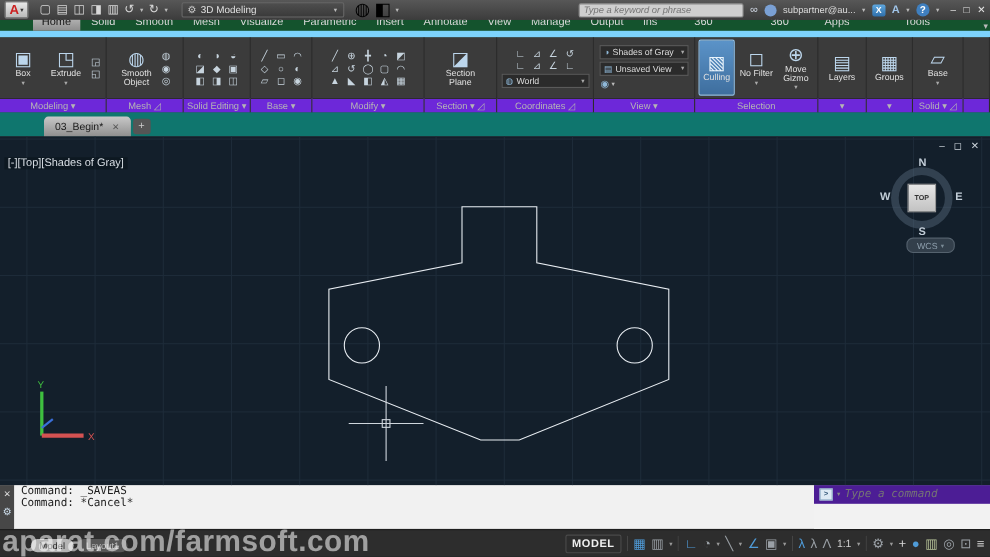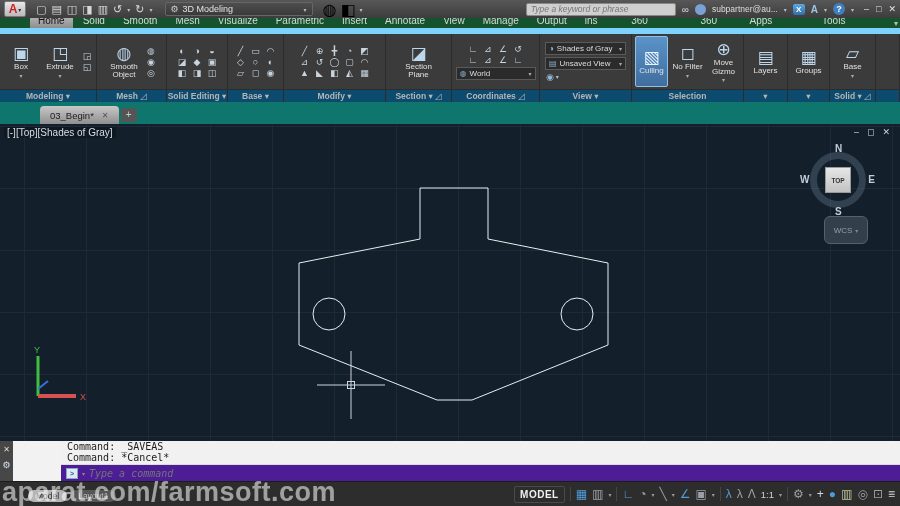--- a/index.html
+++ b/index.html
@@ -46,23 +46,23 @@
     gap:2px; padding:0 2px 0 30px; border-bottom:6px solid #7dd3fc; }
   .rtab { color:#d8d8d8; font-size:10px; padding:1px 8px 2px; border-radius:3px 3px 0 0; }
   .rtab.active { background:linear-gradient(#bdbdbd,#8d8d8d); color:#111; }
   .rmore { margin-left:10px; color:#bbb; font-size:8px; }
 
   
   .ribbon { height:68px; background:#3b3b3b; display:flex; align-items:stretch; }
   .panel { border-right:1px solid #2c2c2c; display:flex; flex-direction:column; }
   .pcontent { flex:1; display:flex; align-items:center; justify-content:center;
     gap:3px; padding:2px 3px; }
-  .plabel { height:13px; background:#0c4a6e; color:#b5b5b5; font-size:8.5px;
+  .plabel { height:13px; background:#6d28d9; color:#b5b5b5; font-size:8.5px;
     text-align:center; line-height:13px; white-space:nowrap; overflow:hidden;
-    border-top:1px solid #2c2c2c;font-weight:bold; }
+    border-top:1px solid #2c2c2c; }
   .bigbtn { display:flex; flex-direction:column; align-items:center;
     justify-content:center; width:36px; }
   .bigbtn .bicon { font-size:17px; color:#bcd6ec; line-height:19px; }
   .bigbtn .blabel { font-size:8px; color:#e0e0e0; text-align:center; line-height:8.5px;
     white-space:pre-line; }
   .bigbtn .bdd { font-size:6px; color:#aaa; }
   .bigbtn.hl { background:linear-gradient(#5b93c8,#3e6e9e); border:1px solid #8fc0e8;
     border-radius:2px; height:100%; }
   .bigbtn.hl .bicon { color:#eaf4fc; }
   .toolgrid { display:grid; gap:1px 3px; }
@@ -90,46 +90,46 @@
   .ftab.active .fclose { color:#555; font-size:8px; }
   .ftab.inactive { background:linear-gradient(#6a6a6a,#4b4b4b); color:#d0d0d0; }
   .ftnew { width:16px; height:14px; background:#555; border-radius:3px; color:#ccc;
     text-align:center; line-height:14px; font-size:10px; margin-bottom:2px; }
 
   
   .viewport { position:relative; height:317px; background:#131f2b;
     background-image:linear-gradient(#1d2b39 1px,transparent 1px),
       linear-gradient(90deg,#1d2b39 1px,transparent 1px);
     background-size:62px 62px; background-position:24px 2px; overflow:hidden; }
-  .vplabel { position:absolute; left:4px; top:3px; color:#d8dee4; font-size:10px;
+  .vplabel { position:absolute; left:4px; top:19px; color:#d8dee4; font-size:10px;
     background:rgba(10,18,26,.55); padding:0 3px; }
   .vpwin { position:absolute; right:10px; top:3px; display:flex; gap:8px; }
   .vpwin span { color:#cdd5dc; font-size:9px; }
   .viewcube { position:absolute; right:28px; top:22px; width:68px; height:68px; }
   .vcring { position:absolute; left:6px; top:6px; width:56px; height:56px;
     border:7px solid rgba(110,130,150,.35); border-radius:50%; }
   .vcface { position:absolute; left:21px; top:21px; width:26px; height:26px;
     background:linear-gradient(#e6e6e6,#c2c2c2); border:1px solid #999; color:#333;
     font-size:6.5px; font-weight:bold; display:flex; align-items:center;
     justify-content:center; }
   .vcl { position:absolute; color:#c3ced8; font-size:10px; font-weight:bold; }
   .vcl.n { top:-3px; left:31px; } .vcl.s { bottom:-3px; left:31px; }
   .vcl.w { left:-4px; top:28px; } .vcl.e { right:-3px; top:28px; }
-  .wcschip { position:absolute; right:32px; top:92px; width:44px; height:28px;
+  .wcschip { position:absolute; right:32px; top:92px; width:44px; height:14px;
     background:#333f4b; border:1px solid #55626e; border-radius:6px; color:#8fa0ae;
     font-size:8px; display:flex; align-items:center; justify-content:center; gap:3px; }
   svg.draw { position:absolute; inset:0; }
 
   
   .cmdarea { height:40px; display:flex; background:#f2f2f2; }
   .cmdgrip { width:13px; background:#474747; display:flex; flex-direction:column;
     align-items:center; gap:6px; padding-top:4px; }
   .cmdgrip .cx { color:#ddd; font-size:8px; }
   .cmdgrip .cw { color:#cfe0ef; font-size:9px; }
-  .cmdmain { flex:1; display:flex; flex-direction:column;margin-left:48px; }
+  .cmdmain { flex:1; display:flex; flex-direction:row; }
   .cmdhist { flex:1; background:#f1f1f1; border-bottom:1px solid #dcdcdc;
     font-family:"DejaVu Sans Mono","Liberation Mono",monospace; font-size:10px;
     color:#1c1c1c; padding:1px 6px; line-height:10.5px; }
   .cmdinput { height:17px; background:#4c1d95; display:flex; align-items:center; gap:4px;
     padding:0 5px; }
   .promptbox { width:12px; height:11px; background:#dde9f4; border:1px solid #8aa8c4;
     color:#35587a; font-size:7px; font-weight:bold; text-align:center;
     line-height:10px; }
   .cmdfield { flex:1; border:0; outline:0; font-style:italic; font-size:10px;
     color:#999; font-family:"DejaVu Sans Mono","Liberation Mono",monospace;

